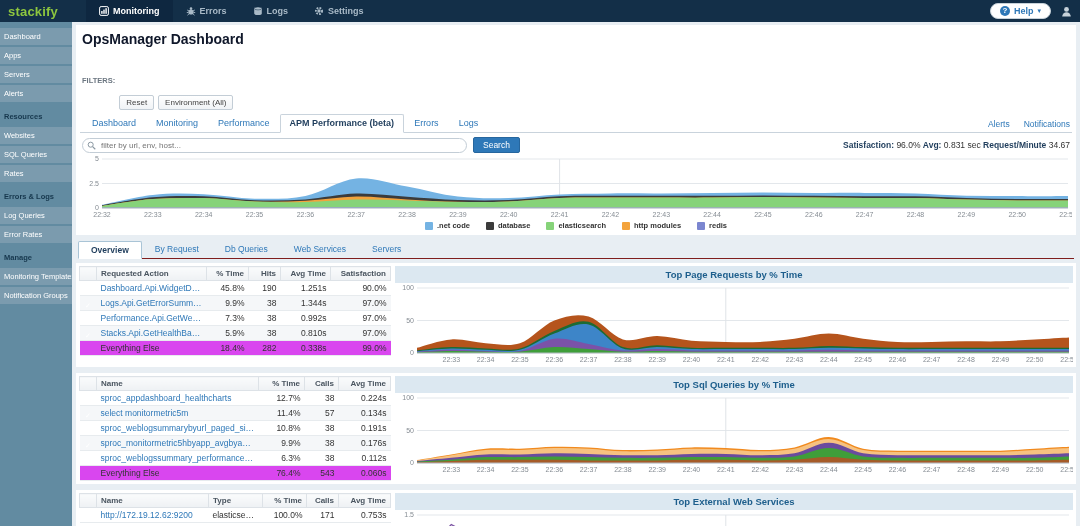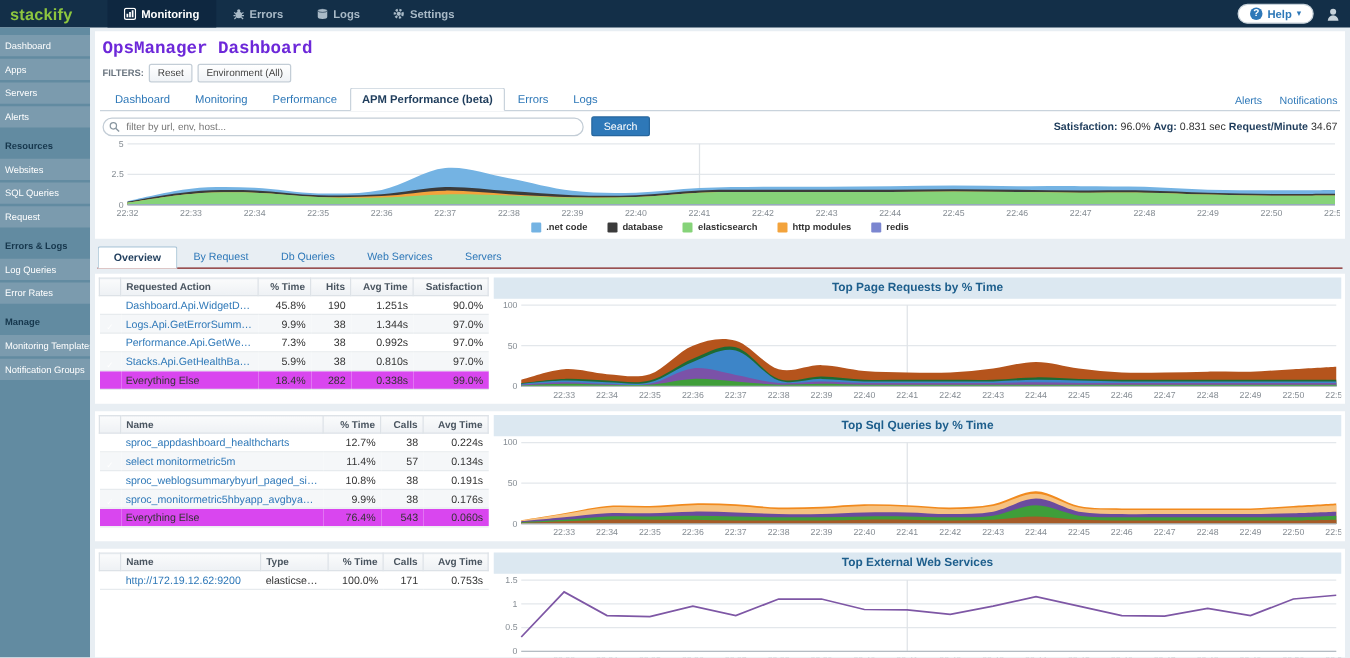--- a/index.html
+++ b/index.html
@@ -29,30 +29,30 @@
   .sidebar { width:72px; background:#628ba1; padding-top:4px; flex:none; }
   .side-entry { font-size:7.5px; color:#fff; padding:4px 4px; margin:2px 0;
                 background:#7b9bae; white-space:nowrap; overflow:hidden; cursor:pointer; }
   .side-entry.hdr { background:transparent; color:#16374d; font-weight:bold; cursor:default; margin-top:6px; }
 
   .main { flex:1; padding:3px 4px 0 4px; overflow:hidden; }
   .card { background:#fff; padding:4px 4px 2px 4px; }
 
   
   .mhead { display:flex; align-items:flex-start; }
-  .page-title { font-size:14px; font-weight:bold; color:#6d28d9; padding:2px 0 3px 2px;font-family:Liberation Mono, monospace; }
+  .page-title { font-size:14px; font-weight:bold; color:#0f172a; padding:2px 0 3px 2px; }
   .date-box { margin-left:auto; display:flex; align-items:center; gap:4px; border:1px solid #b9c4cc;
               background:#fff; padding:2px 6px; font-size:8.5px; font-weight:bold; color:#1f3d5c; cursor:pointer; }
   .cal-ico { width:10px; height:10px; color:#4a6175; }
 
   
   .filters { display:flex; align-items:center; gap:4px; padding:1px 0 4px 2px; }
   .filters-label { font-size:7.5px; font-weight:bold; color:#6b7680; }
   .chip { border:1px solid #c3cdd6; background:linear-gradient(#fff,#f0f3f6); border-radius:2px;
-          font-size:8px; color:#444; padding:2px 6px; cursor:pointer; }
+          font-size:8px; color:#444; padding:2px 6px; cursor:pointer;margin-top:44px; }
 
   
   .tabs-row { display:flex; align-items:flex-end; border-bottom:1px solid #c9d3dc; padding:0 2px; }
   .tab { font-size:9px; color:#2e78b8; padding:3px 9px; cursor:pointer; border:1px solid transparent; }
   .tab.active { color:#1f3d5c; font-weight:bold; background:#fff; border-color:#c9d3dc;
                 border-bottom-color:#fff; margin-bottom:-1px; border-radius:2px 2px 0 0; }
   .tabs-right { margin-left:auto; display:flex; gap:14px; padding-bottom:3px; }
   .tabs-right span { font-size:8.5px; color:#2e78b8; cursor:pointer; white-space:nowrap; }
 
   
@@ -224,21 +224,21 @@
 
       <div class="side-entry">
         <span>Websites</span>
       </div>
 
       <div class="side-entry">
         <span>SQL Queries</span>
       </div>
 
       <div class="side-entry">
-        <span>Request</span>
+        <span>Rates</span>
       </div>
 
       <div class="side-entry hdr">
         <span>Errors &amp; Logs</span>
       </div>
 
       <div class="side-entry">
         <span>Log Queries</span>
       </div>
 
@@ -565,20 +565,27 @@
               </tr>
 
               <tr>
                 <td><span class="chk" style="background: rgb(217, 130, 43);"></span></td>
                 <td class="t-name">sproc_monitormetric5hbyapp_avgbyappgroups</td>
                 <td class="num">9.9%</td>
                 <td class="num">38</td>
                 <td class="num">0.176s</td>
               </tr>
 
+              <tr>
+                <td><span class="chk" style="background: rgb(239, 138, 42);"></span></td>
+                <td class="t-name">sproc_weblogssummary_performance_m</td>
+                <td class="num">6.3%</td>
+                <td class="num">38</td>
+                <td class="num">0.112s</td>
+              </tr>
 
               <tr class="last">
                 <td><span class="chk" style="visibility: hidden;"></span></td>
                 <td class="t-name">Everything Else</td>
                 <td class="num">76.4%</td>
                 <td class="num">543</td>
                 <td class="num">0.060s</td>
               </tr>
             </tbody>
         </table>

